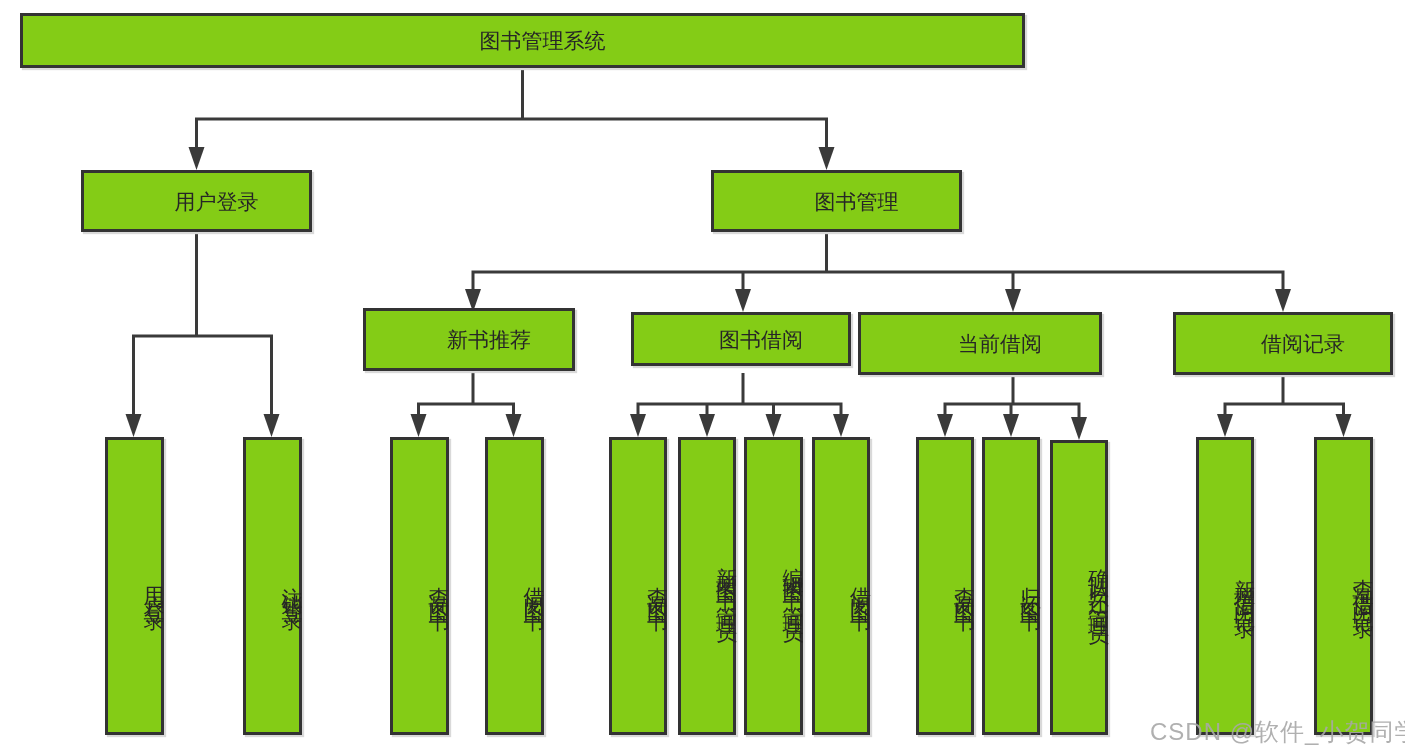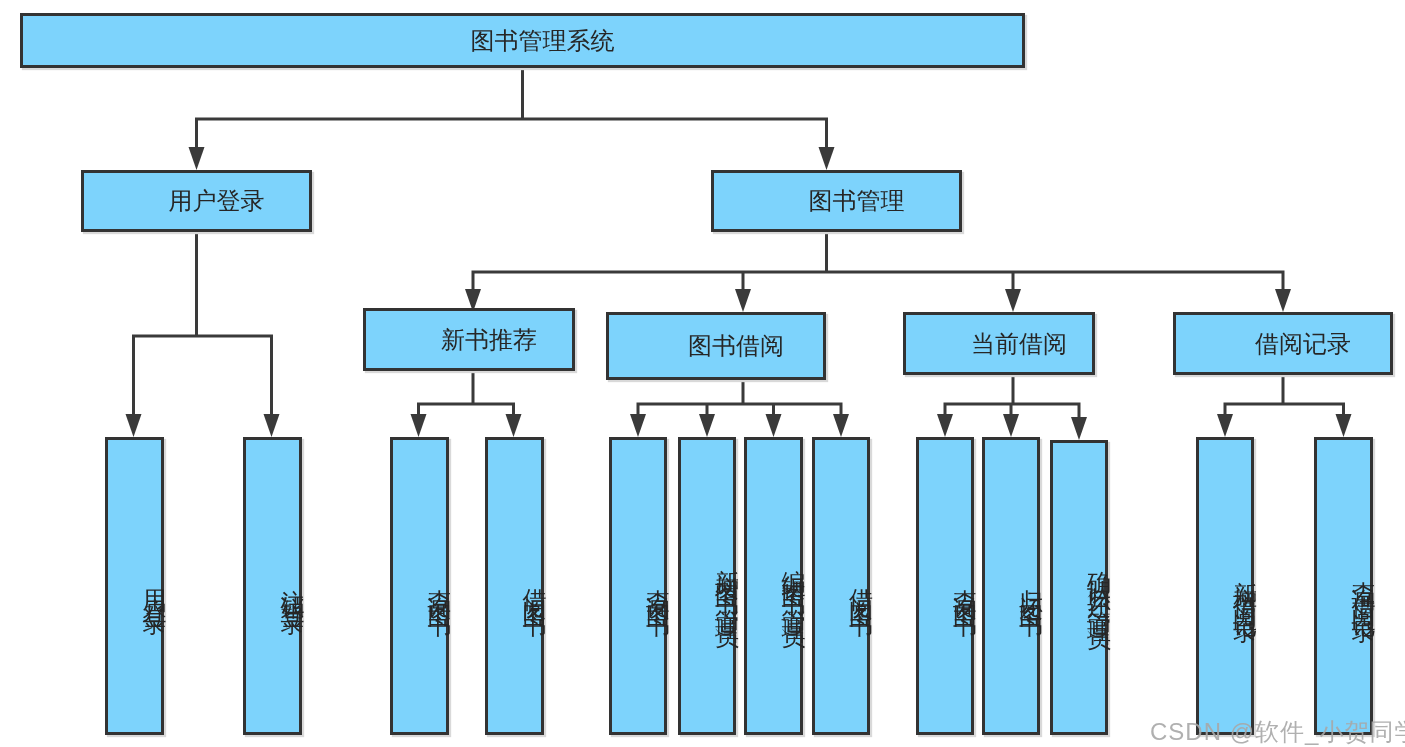--- a/index.html
+++ b/index.html
@@ -9,25 +9,25 @@
   html,body{margin:0;padding:0;background:var(--background);}
   body{font-family:"Liberation Sans", sans-serif;}
   .canvas{
     position:relative;width:1405px;height:747px;
     background:var(--background);overflow:hidden;
   }
   .edges{position:absolute;left:0;top:0;width:1405px;height:747px;}
   .edge{stroke:var(--line);stroke-width:3;fill:none;}
   .arrow{fill:var(--line);stroke:none;}
   .hbox,.vbox{
-    position:absolute;box-sizing:border-box;background:#7dd3fc;
+    position:absolute;box-sizing:border-box;background:#84cc16;
     border:3px solid var(--border);
     box-shadow:2px 2px 1px #d9d9d9;
     display:flex;align-items:center;justify-content:center;
-    color:var(--text);font-size:24px;line-height:1;padding-left:40px;
+    color:var(--text);font-size:21px;line-height:1;padding-left:40px;
   }
   .vlabel{
     writing-mode:vertical-lr;text-orientation:mixed;
     letter-spacing:8px;line-height:1;white-space:nowrap;
   }
   .watermark{
     position:absolute;left:1150px;top:716px;z-index:10;
     font-size:24px;color:var(--watermark);opacity:.9;
     letter-spacing:1px;white-space:nowrap;
   }
@@ -80,24 +80,24 @@
   <div class="hbox" style="left:81px;top:170px;width:231px;height:62px;">
     <span>用户登录</span>
   </div>
   <div class="hbox" style="left:711px;top:170px;width:251px;height:62px;">
     <span>图书管理</span>
   </div>
 
   <div class="hbox" style="left:363px;top:308px;width:212px;height:63px;text-align:center;">
     <span>新书推荐</span>
   </div>
-  <div class="hbox" style="left:606px;top:312px;width:220px;height:68px;align-items:center;">
+  <div class="hbox" style="left:631px;top:312px;width:220px;height:54px;align-items:center;">
     <span>图书借阅</span>
   </div>
-  <div class="hbox" style="left:903px;top:312px;width:192px;height:63px;">
+  <div class="hbox" style="left:858px;top:312px;width:244px;height:63px;">
     <span>当前借阅</span>
   </div>
   <div class="hbox" style="left:1173px;top:312px;width:220px;height:63px;">
     <span>借阅记录</span>
   </div>
 
   <div class="vbox" style="left:105px;top:437px;width:59px;height:298px;">
     <span class="vlabel">用户登录</span>
   </div>
   <div class="vbox" style="left:243px;top:437px;width:59px;height:298px;">

